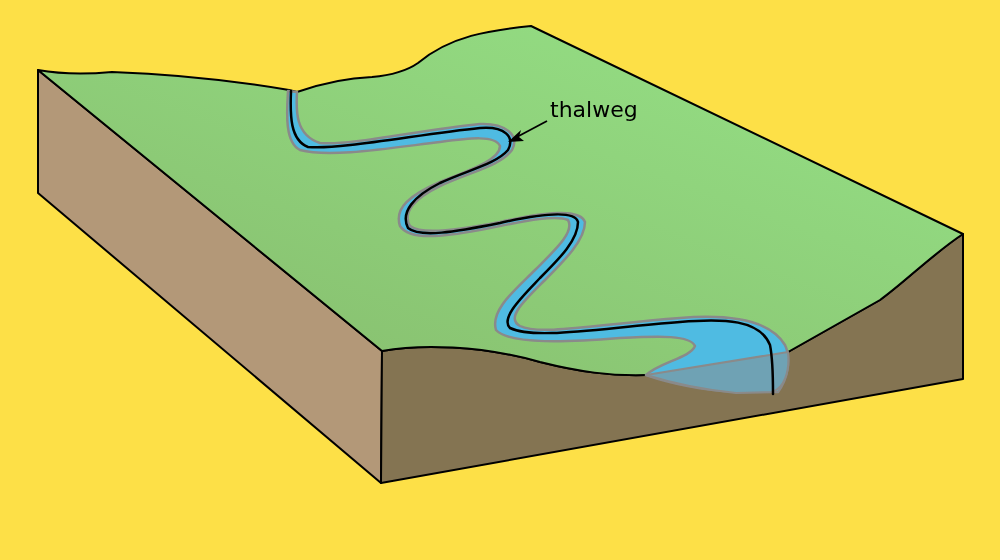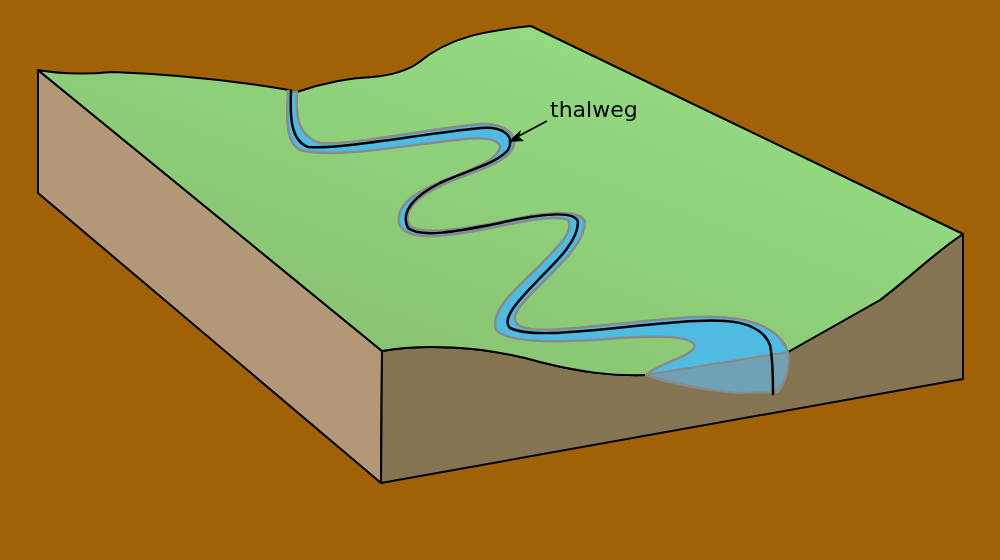--- a/index.html
+++ b/index.html
@@ -1,16 +1,16 @@
 <!DOCTYPE html>
 <html><head>
 <meta charset="utf-8">
 <style>
   html, body { margin: 0; padding: 0; background: #ffffff; }
-  .canvas { position: relative; width: 1000px; height: 560px; overflow: hidden; background: #a16207; }
+  .canvas { position: relative; width: 1000px; height: 560px; overflow: hidden; background: #fde047; }
   svg { display: block; }
   .label { font-family: "DejaVu Sans", sans-serif; font-size: 22px; fill: #000000; }
 </style>
 </head>
 <body>
 
 <div class="canvas">
   <svg width="1000" height="560" viewBox="0 0 1000 560">
     <defs>
       <linearGradient id="landGrad" x1="0" y1="1" x2="1" y2="0">

